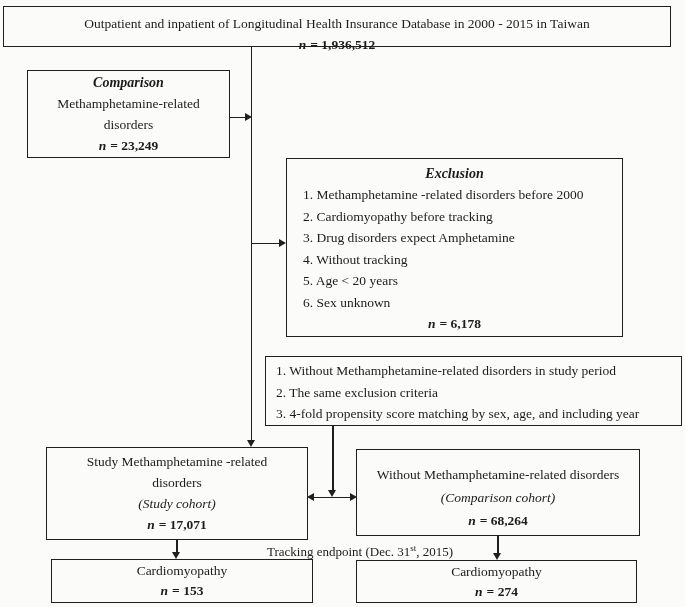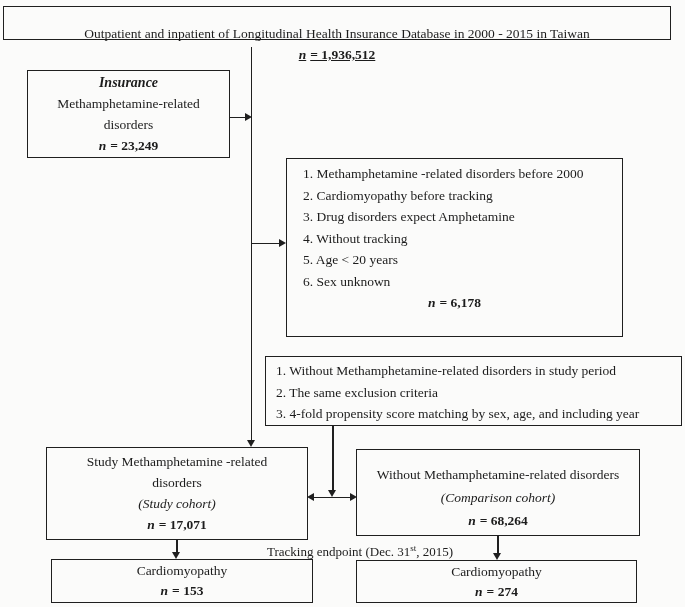--- a/index.html
+++ b/index.html
@@ -24,21 +24,21 @@
   .vline{width:1.5px;}
   .hline{height:1.5px;}
   .arr{position:absolute;width:0;height:0;}
   .arr-down{border-left:4.5px solid transparent;border-right:4.5px solid transparent;border-top:7px solid #1f1f1f;}
   .arr-right{border-top:4.5px solid transparent;border-bottom:4.5px solid transparent;border-left:7px solid #1f1f1f;}
   .arr-left{border-top:4.5px solid transparent;border-bottom:4.5px solid transparent;border-right:7px solid #1f1f1f;}
   .tracking{position:absolute;left:233px;top:540px;width:254px;text-align:center;font-size:13px;line-height:17px;}
   sup{font-size:9px;}
 
   
-  .top-box{left:3px;top:6px;width:668px;height:34px;padding-top:16px;line-height:19px;text-decoration:underline;}
+  .top-box{left:3px;top:6px;width:668px;height:41px;padding-top:6px;line-height:19px;}
   .inclusion-box{left:27px;top:70px;width:203px;height:88px;padding-top:1px;}
   .exclusion-box{left:286px;top:158px;width:337px;height:179px;padding:4px 6px 0 6px;}
   .matching-box{left:265px;top:356px;width:417px;height:70px;padding:3px 6px 1px 6px;}
   .study-box{left:46px;top:447px;width:262px;height:93px;padding-top:3px;}
   .comparison-box{left:356px;top:449px;width:284px;height:87px;padding-top:13px;}
   .comparison-box .bline{line-height:23px;}
   .outcome-left{left:51px;top:559px;width:262px;height:44px;padding-top:1px;}
   .outcome-right{left:356px;top:560px;width:281px;height:43px;padding-top:1px;}
   .outcome-left .bline,.outcome-right .bline{line-height:20px;}
 </style>
@@ -51,32 +51,33 @@
     <div class="bline">Outpatient and inpatient of Longitudinal Health Insurance Database in 2000 - 2015 in Taiwan</div>
     <div class="bline">
       <span class="nsym">n</span><span class="nval">= 1,936,512</span>
     </div>
   </div>
 
   <div class="vline" style="left:250.5px;top:47px;height:394px;"></div>
   <div class="arr arr-down" style="left:246.5px;top:440px;"></div>
 
   <div class="box inclusion-box">
-    <div class="heading">Insurance</div>
+    <div class="heading">Comparison</div>
     <div class="bline">Methamphetamine-related</div>
     <div class="bline">disorders</div>
     <div class="bline">
       <span class="nsym">n</span><span class="nval">= 23,249</span>
     </div>
   </div>
 
   <div class="hline" style="left:230px;top:116.5px;width:17px;"></div>
   <div class="arr arr-right" style="left:245px;top:112.5px;"></div>
 
   <div class="box exclusion-box">
+    <div class="heading">Exclusion</div>
     <div class="items">
       <div class="item">1. Methamphetamine -related disorders before 2000</div>
       <div class="item">2. Cardiomyopathy before tracking</div>
       <div class="item">3. Drug disorders expect Amphetamine</div>
       <div class="item">4. Without tracking</div>
       <div class="item">5. Age &lt; 20 years</div>
       <div class="item">6. Sex unknown</div>
     </div>
     <div class="bline">
       <span class="nsym">n</span><span class="nval">= 6,178</span>

